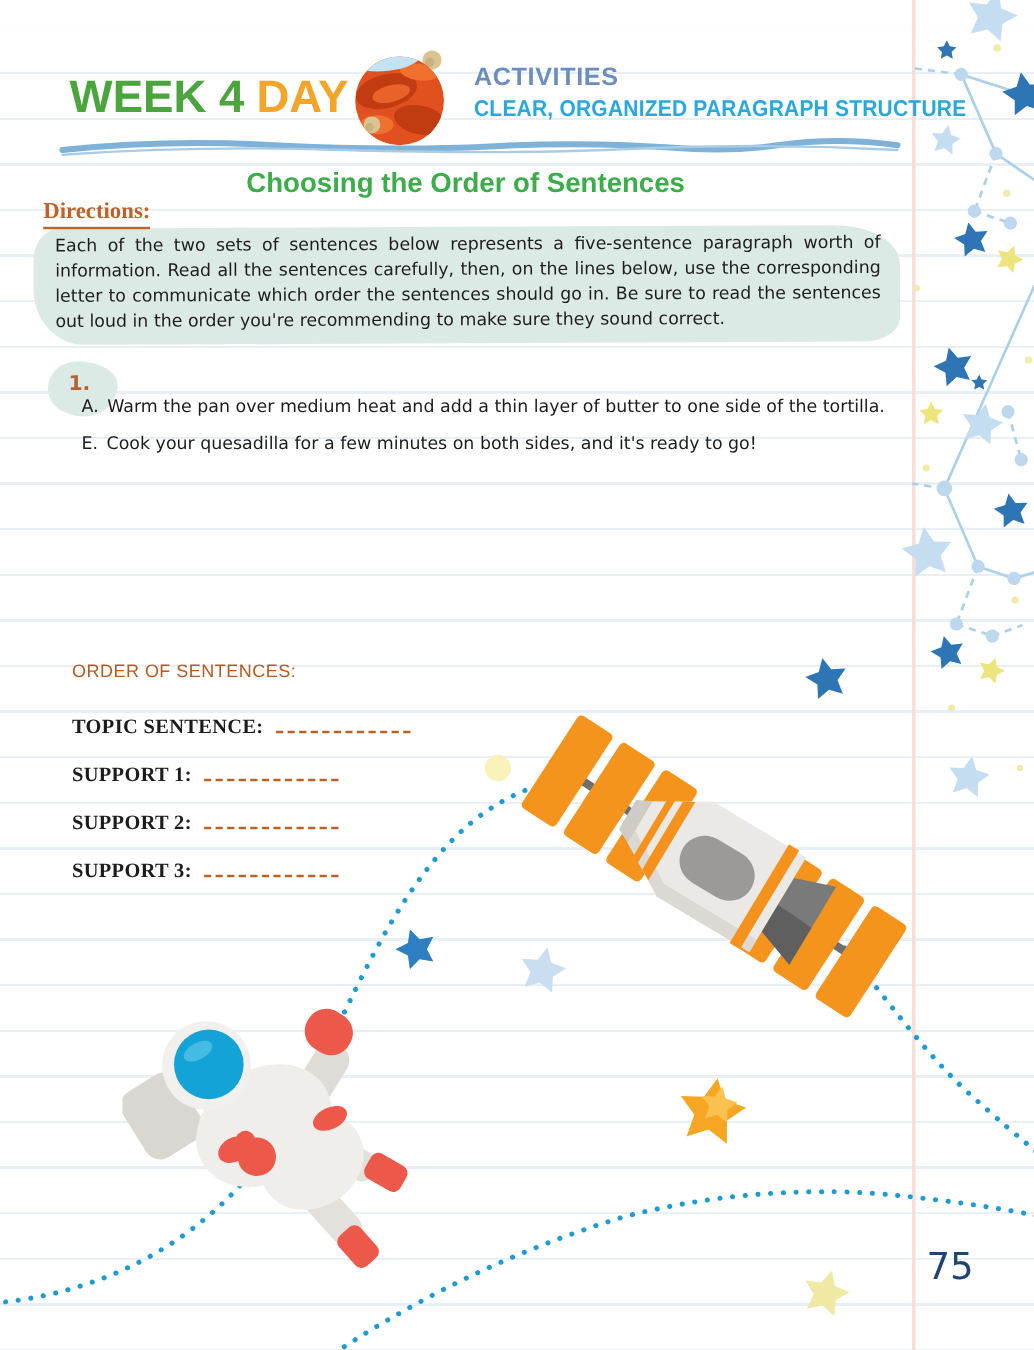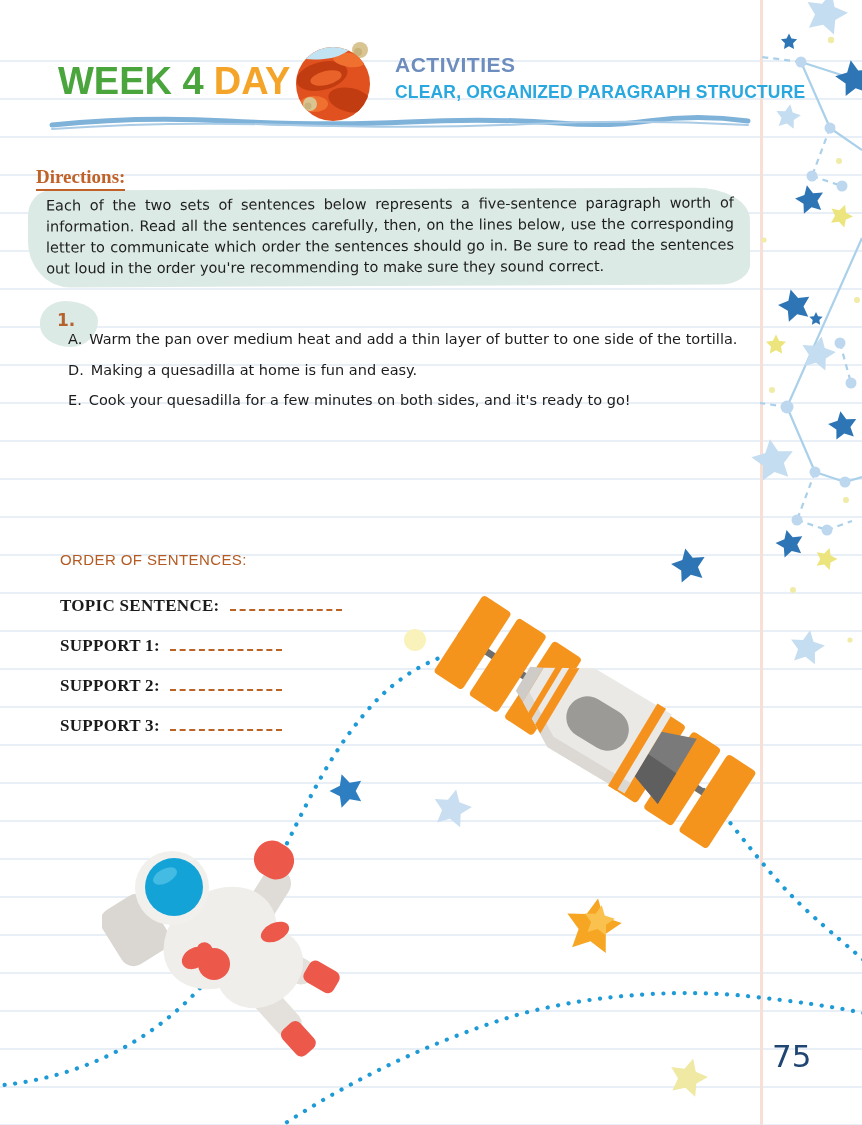--- a/index.html
+++ b/index.html
@@ -156,31 +156,31 @@
   <div class="hdr-right">
     <div class="activities">ACTIVITIES</div>
     <span class="subtitle">CLEAR, ORGANIZED PARAGRAPH STRUCTURE</span>
   </div>
 
   <svg class="wave" width="706" height="24" viewBox="0 0 706 24">
     <path d="M 4 15 Q 90 6 180 11 Q 280 16 360 12 Q 440 8 510 13 Q 560 17 600 11 Q 650 4 700 11" fill="none" stroke="#7FB2D9" stroke-width="5" stroke-linecap="round"></path>
     <path d="M 4 19 Q 120 11 240 15 Q 380 19 480 14 Q 590 9 700 15" fill="none" stroke="#A9CBE6" stroke-width="2" stroke-linecap="round"></path>
   </svg>
 
+  <div class="title">Choosing the Order of Sentences</div>
   <div class="dir-label">Directions:</div>
   <div class="dir-blob">
     <p class="dir-text">Each of the two sets of sentences below represents a five-sentence paragraph worth of information. Read all the sentences carefully, then, on the lines below, use the corresponding letter to communicate which order the sentences should go in. Be sure to read the sentences out loud in the order you're recommending to make sure they sound correct.</p>
   </div>
 
   <div class="num-blob">
     <span>1.</span>
   </div>
   <div class="sentences">
     <p class="sentence"><span class="s-letter">A.</span><span>Warm the pan over medium heat and add a thin layer of butter to one side of the tortilla.</span></p>
-    <p class="sentence"><span class="s-letter">D.</span><span>Making a quesadilla at home is fun and easy.</span></p>
     <p class="sentence"><span class="s-letter">E.</span><span>Cook your quesadilla for a few minutes on both sides, and it's ready to go!</span></p>
   </div>
 
   <div class="order-heading">ORDER OF SENTENCES:</div>
   <div class="fields">
     <div class="field-row">
       <span class="field-label">TOPIC SENTENCE:</span><span class="blank"></span>
     </div>
     <div class="field-row">
       <span class="field-label">SUPPORT 1:</span><span class="blank"></span>

